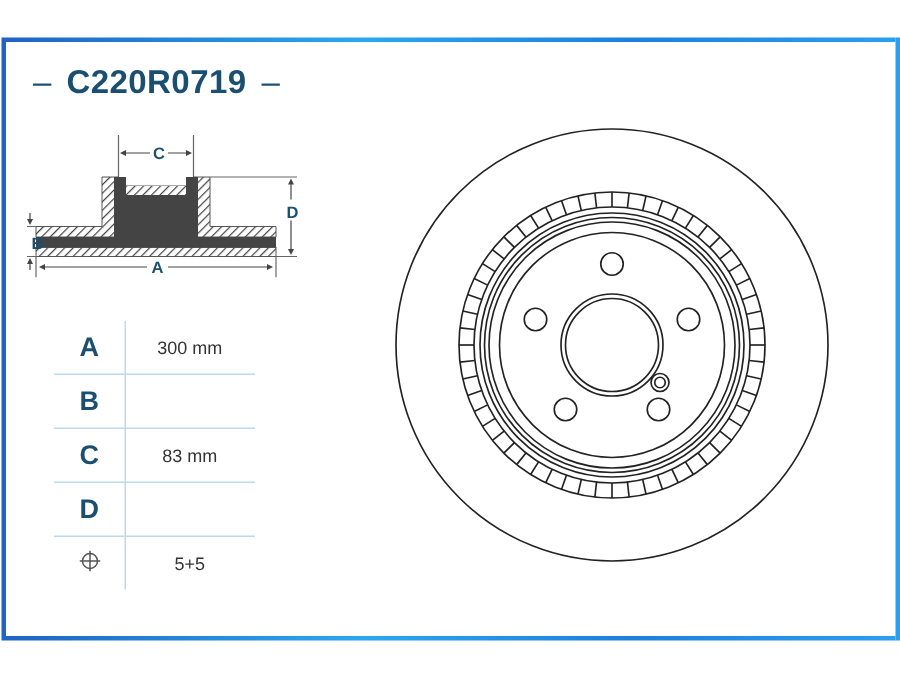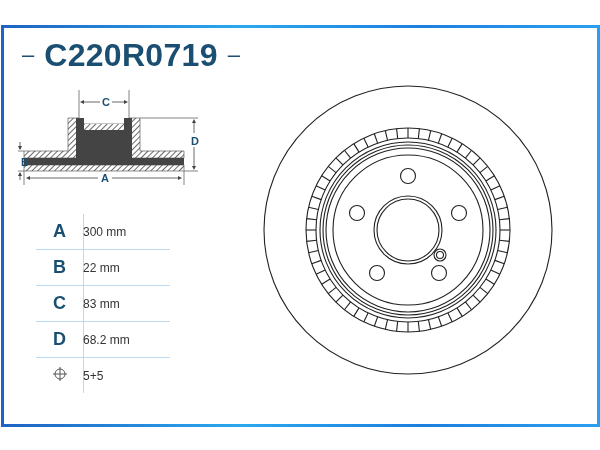--- a/index.html
+++ b/index.html
@@ -1,26 +1,26 @@
 <!DOCTYPE html>
 <html><head>
 <meta charset="utf-8">
 <style>
   html, body { margin:0; padding:0; background:#ffffff; }
   body { width:600px; height:450px; position:relative; overflow:hidden; font-family:"Liberation Sans", sans-serif; }
   .frame { position:absolute; left:1px; top:25px; width:593px; height:396px; border:3px solid #1a7fd6; border-image: linear-gradient(90deg,#1f63c4,#29a8ef 40%,#1c7fe0 70%,#2a9ff0) 1; box-sizing:content-box; }
   .title { position:absolute; left:22px; top:38px; height:34px; display:flex; align-items:center; gap:10px; color:#1b4f72; }
   .title .dash { font-size:22px; font-weight:normal; color:#1b4f72; }
-  .title .code { font-size:32px; font-weight:bold; letter-spacing:0.3px; color:#1b4f72; }
+  .title .code { font-size:22px; font-weight:bold; letter-spacing:0.3px; color:#1b4f72; }
   .section { position:absolute; left:16px; top:90px; width:200px; height:95px; }
   .spec-table { position:absolute; left:36px; top:214px; width:134px; }
   .spec-row { position:relative; height:35px; display:flex; align-items:center; }
   .spec-row + .spec-row { border-top:1px solid #bcd9f0; }
   .spec-key { width:47px; text-align:center; font-size:18px; font-weight:bold; color:#1b4f72; }
-  .spec-val { flex:1; font-size:12px; color:#333; }
+  .spec-val { flex:1; text-align:center; font-size:12px; color:#333; }
   .vline { position:absolute; left:47px; top:0; bottom:0; width:1px; background:#bcd9f0; }
   .disc { position:absolute; left:258px; top:80px; }
 </style>
 </head>
 <body>
 
 <div class="frame"></div>
 
 <div class="title">
   <span class="dash">–</span>
@@ -79,29 +79,27 @@
 </div>
 
 <div class="spec-table">
   <div class="vline"></div>
   <div class="spec-row">
     <span class="spec-key">A</span>
     <span class="spec-val">300 mm</span>
   </div>
   <div class="spec-row">
     <span class="spec-key">B</span>
-    <span class="spec-val">22 mm</span>
   </div>
   <div class="spec-row">
     <span class="spec-key">C</span>
     <span class="spec-val">83 mm</span>
   </div>
   <div class="spec-row">
     <span class="spec-key">D</span>
-    <span class="spec-val">68.2 mm</span>
   </div>
   <div class="spec-row">
     <span class="spec-key">
       <svg width="14" height="14" viewBox="0 0 14 14">
           <circle cx="7" cy="7" r="5" fill="none" stroke="#555" stroke-width="1"></circle>
           <line x1="7" y1="0" x2="7" y2="14" stroke="#555" stroke-width="1"></line>
           <line x1="0" y1="7" x2="14" y2="7" stroke="#555" stroke-width="1"></line>
         </svg>
     </span>
     <span class="spec-val">5+5</span>

